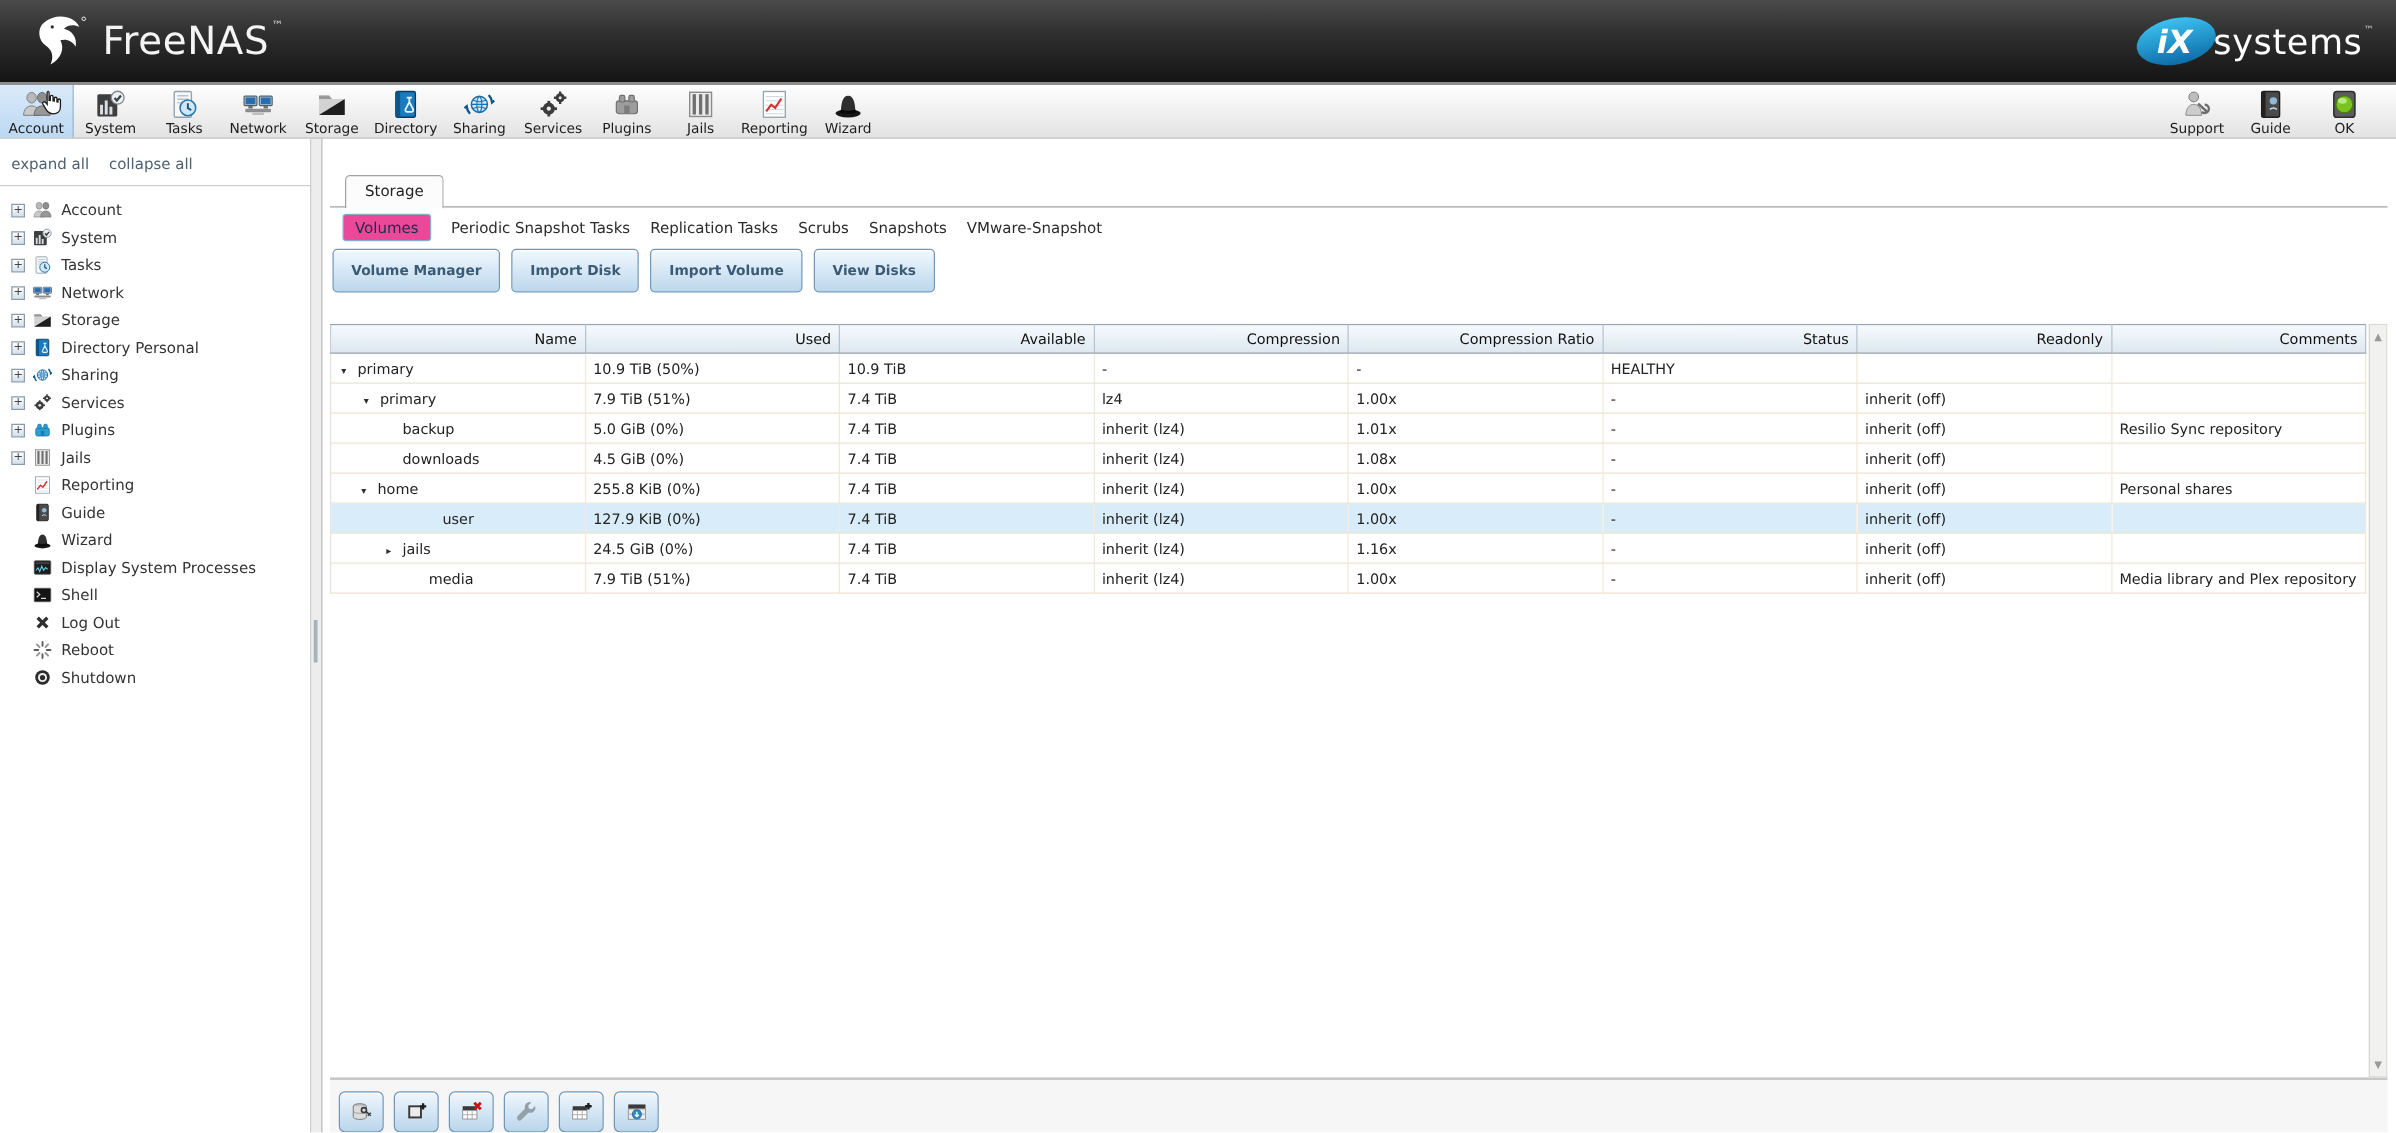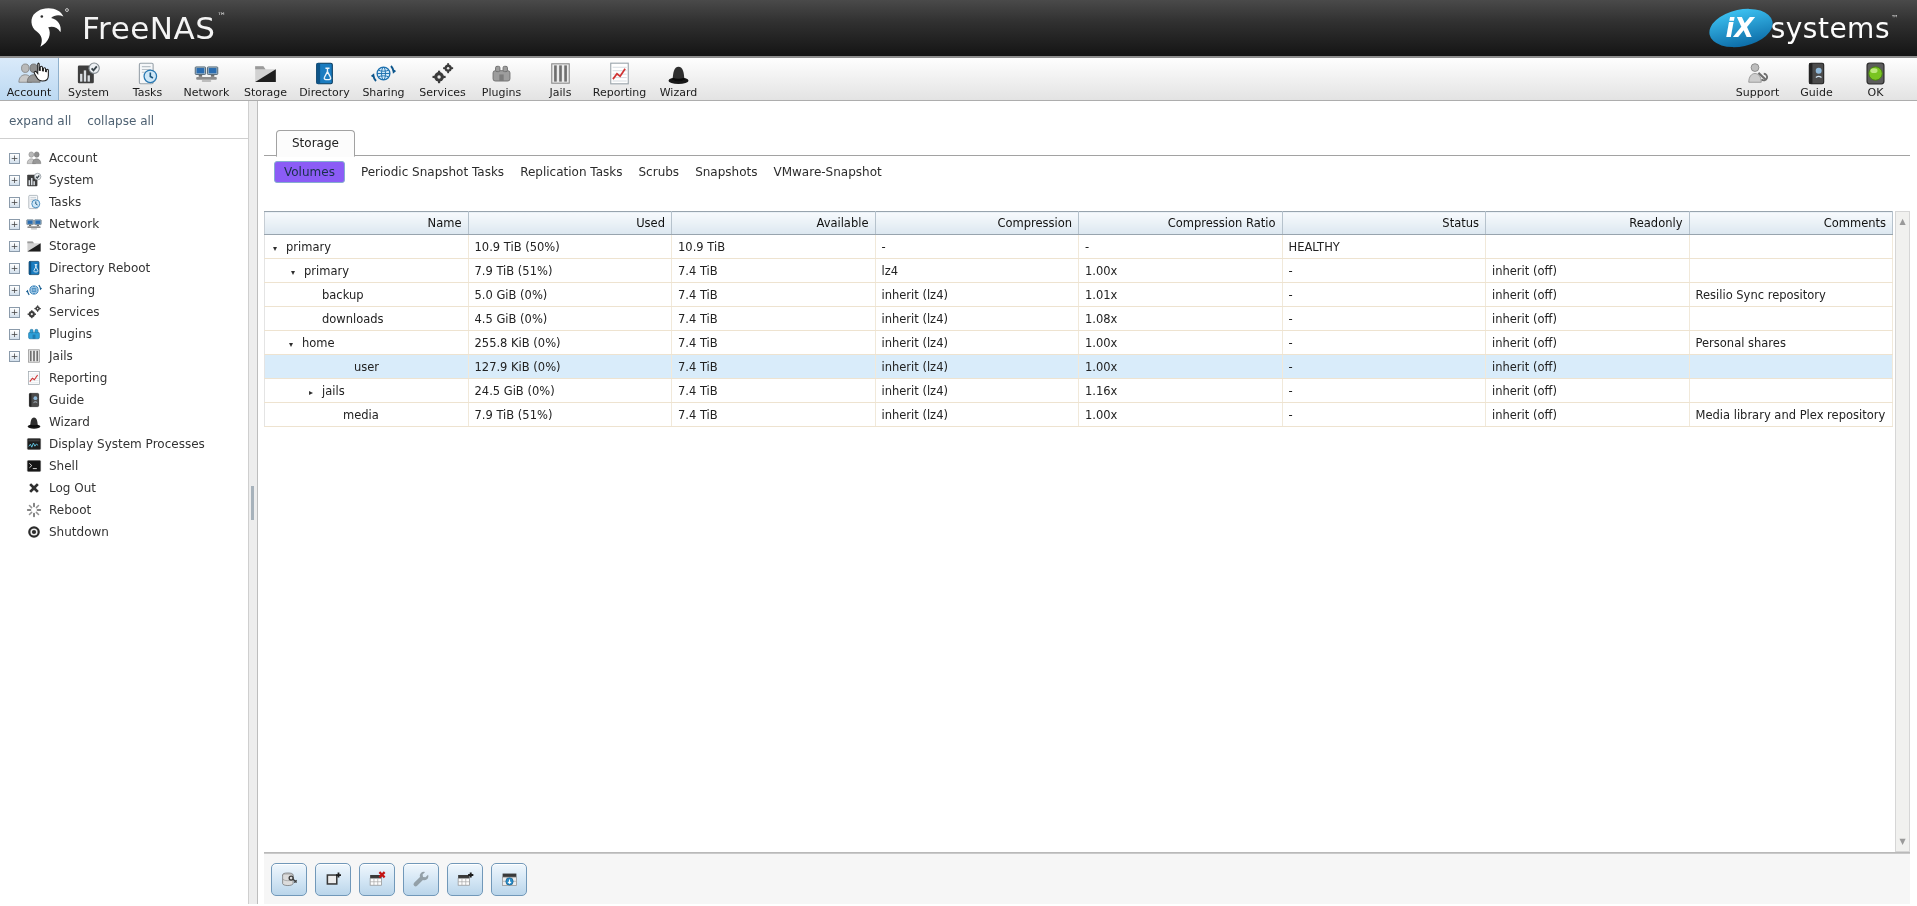--- a/index.html
+++ b/index.html
@@ -1,20 +1,20 @@
 <!DOCTYPE html>
 <html><head>
 <meta charset="utf-8">
 <style>
   html,body{margin:0;padding:0;background:#fff;}
   .app{width:1917px;height:906px;overflow:hidden;position:relative;
        font-family:"DejaVu Sans","Liberation Sans",sans-serif;background:#fff;}
 
   
-  .app-header{height:58px;background:linear-gradient(180deg,#4a4a4a 0%,#303030 40%,#141414 100%);
+  .app-header{height:68px;background:linear-gradient(180deg,#4a4a4a 0%,#303030 40%,#141414 100%);
       border-bottom:2px solid #8e8e8e;display:flex;align-items:center;justify-content:space-between;
       padding:0 18px 0 26px;box-sizing:border-box;}
   .brand{display:flex;align-items:center;color:#fff;}
   .brand svg{width:46px;height:46px;margin-right:10px;}
   .brand-text{font-size:31px;font-weight:400;letter-spacing:.5px;color:#f4f4f4;}
   .brand-tm{font-size:9px;vertical-align:top;position:relative;top:-12px;color:#ddd;margin-left:2px;}
   .vendor{display:flex;align-items:center;color:#fff;}
   .vendor svg{width:72px;height:44px;margin-right:-6px;}
   .vendor-text{font-size:28px;color:#fdfdfd;letter-spacing:.5px;}
   .vendor-tm{font-size:8px;vertical-align:top;position:relative;top:-10px;color:#ccc;margin-left:1px;}
@@ -50,21 +50,21 @@
       position:relative;cursor:col-resize;}
   .splitter-handle{position:absolute;top:50%;margin-top:-17px;left:2px;width:3px;height:34px;background:#a7b2bb;}
 
   
   .main{flex:1;display:flex;flex-direction:column;background:#fff;padding:0 7px 0 6px;min-width:0;}
   .tab-strip{margin-top:28px;border-bottom:1px solid #a2a2a2;padding-left:12px;height:27px;box-sizing:border-box;}
   .tab{display:inline-block;padding:5px 15px 6px;background:#fcfcfc;border:1px solid #a2a2a2;border-bottom:1px solid #fcfcfc;
       border-radius:4px 4px 0 0;font-size:12px;color:#222;position:relative;top:1px;cursor:pointer;}
   .subtabs{display:flex;gap:16px;align-items:center;padding:9px 4px 7px 10px;font-size:12px;color:#2b2b2b;}
   .subtab{cursor:pointer;white-space:nowrap;}
-  .subtab.active{background:#8b5cf6;border:1px solid #86aed0;border-radius:3px;padding:3px 9px;margin:-4px 0;color:#17304a;}
+  .subtab.active{background:#ec4899;border:1px solid #86aed0;border-radius:3px;padding:3px 9px;margin:-4px 0;color:#17304a;}
   .actions{display:flex;gap:9px;padding:3px 0 0 2px;}
   .action-btn{font-family:inherit;font-size:11px;font-weight:bold;color:#3c5a74;padding:10px 14px;
       background:linear-gradient(#f2f8fd,#d6e8f6 50%,#bcd7ec);border:1px solid #7198b9;border-radius:4px;
       box-shadow:inset 0 1px 0 #fff;cursor:pointer;}
 
   .grid-wrap{margin-top:25px;flex:1;position:relative;border-bottom:1px solid #b9b9b9;overflow:hidden;}
   table.grid{border-collapse:collapse;width:calc(100% - 17px);table-layout:fixed;font-size:11.5px;}
   .grid thead th{background:linear-gradient(#f7fafd,#dce7f0);border-top:1px solid #98a4ae;border-bottom:1px solid #98a4ae;
       border-right:1px solid #b6c2cc;text-align:right;font-weight:normal;padding:4px 6px;color:#111;
       height:14px;cursor:pointer;}
@@ -341,21 +341,21 @@
             </svg>
             <span class="tree-label">Storage</span>
           </div>
           <div class="tree-row">
             <span class="expander">+</span>
             <svg class="tree-ico" viewBox="0 0 16 16">
               <rect x="3" y="1.4" width="10" height="13.2" rx="1" fill="#1a7cc0" stroke="#0b3c5e" stroke-width="0.7"></rect>
               <rect x="3" y="1.4" width="2.2" height="13.2" fill="#0d5488"></rect>
               <path d="M8.6 4.6h2.6M9.9 4.6v2.2l-1.9 3.6a1 1 0 0 0 .9 1.5h2a1 1 0 0 0 .9-1.5l-1.9-3.6V4.6" stroke="#eaf4fb" stroke-width="0.9" fill="none"></path>
             </svg>
-            <span class="tree-label">Directory Reboot</span>
+            <span class="tree-label">Directory Personal</span>
           </div>
           <div class="tree-row">
             <span class="expander">+</span>
             <svg class="tree-ico" viewBox="0 0 16 16">
               <circle cx="8" cy="8" r="4.1" fill="#d2e9f9" stroke="#1b6fae" stroke-width="0.8"></circle>
               <path d="M3.9 8h8.2M8 3.9c1.7 1.1 1.7 7.1 0 8.2M8 3.9c-1.7 1.1-1.7 7.1 0 8.2M4.6 5.8c2 1 4.8 1 6.8 0M4.6 10.2c2-1 4.8-1 6.8 0" stroke="#1b6fae" stroke-width="0.6" fill="none"></path>
               <path d="M12.8 3.2a6.6 6.6 0 0 1 1.7 3.8l1.1-.9" stroke="#0d568c" stroke-width="1.2" fill="none"></path>
               <path d="M3.2 12.8a6.6 6.6 0 0 1-1.7-3.8l-1.1.9" stroke="#0d568c" stroke-width="1.2" fill="none"></path>
             </svg>
             <span class="tree-label">Sharing</span>
@@ -490,20 +490,26 @@
         <div class="tab">Storage</div>
       </div>
       <div class="subtabs" id="subtabs">
           <div class="subtab active">Volumes</div>
           <div class="subtab">Periodic Snapshot Tasks</div>
           <div class="subtab">Replication Tasks</div>
           <div class="subtab">Scrubs</div>
           <div class="subtab">Snapshots</div>
           <div class="subtab">VMware-Snapshot</div>
         </div>
+      <div class="actions" id="actions">
+          <button class="action-btn">Volume Manager</button>
+          <button class="action-btn">Import Disk</button>
+          <button class="action-btn">Import Volume</button>
+          <button class="action-btn">View Disks</button>
+        </div>
 
       <div class="grid-wrap">
         <table class="grid">
           <thead>
               <tr id="grid-head">
                 <th>Name</th>
                 <th>Used</th>
                 <th>Available</th>
                 <th>Compression</th>
                 <th>Compression Ratio</th>

